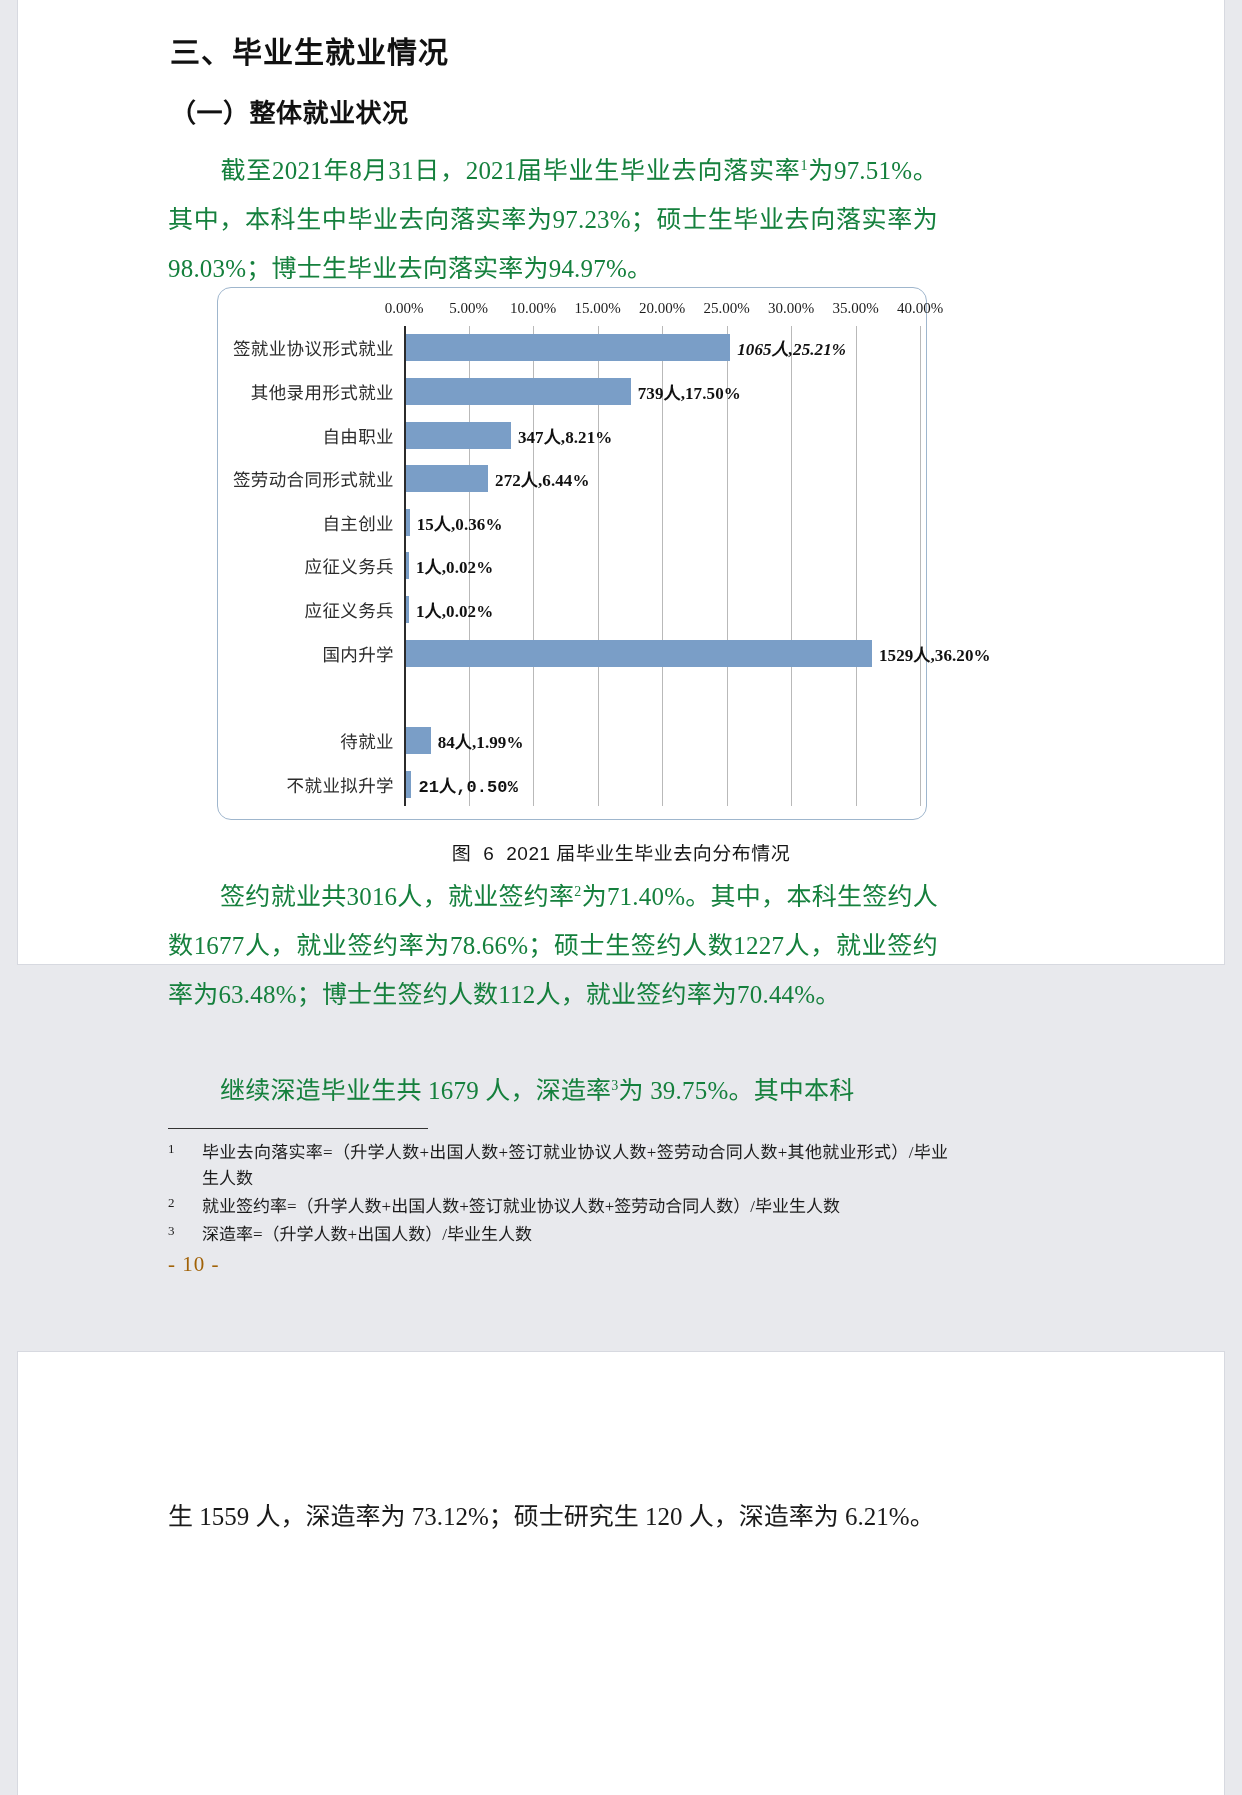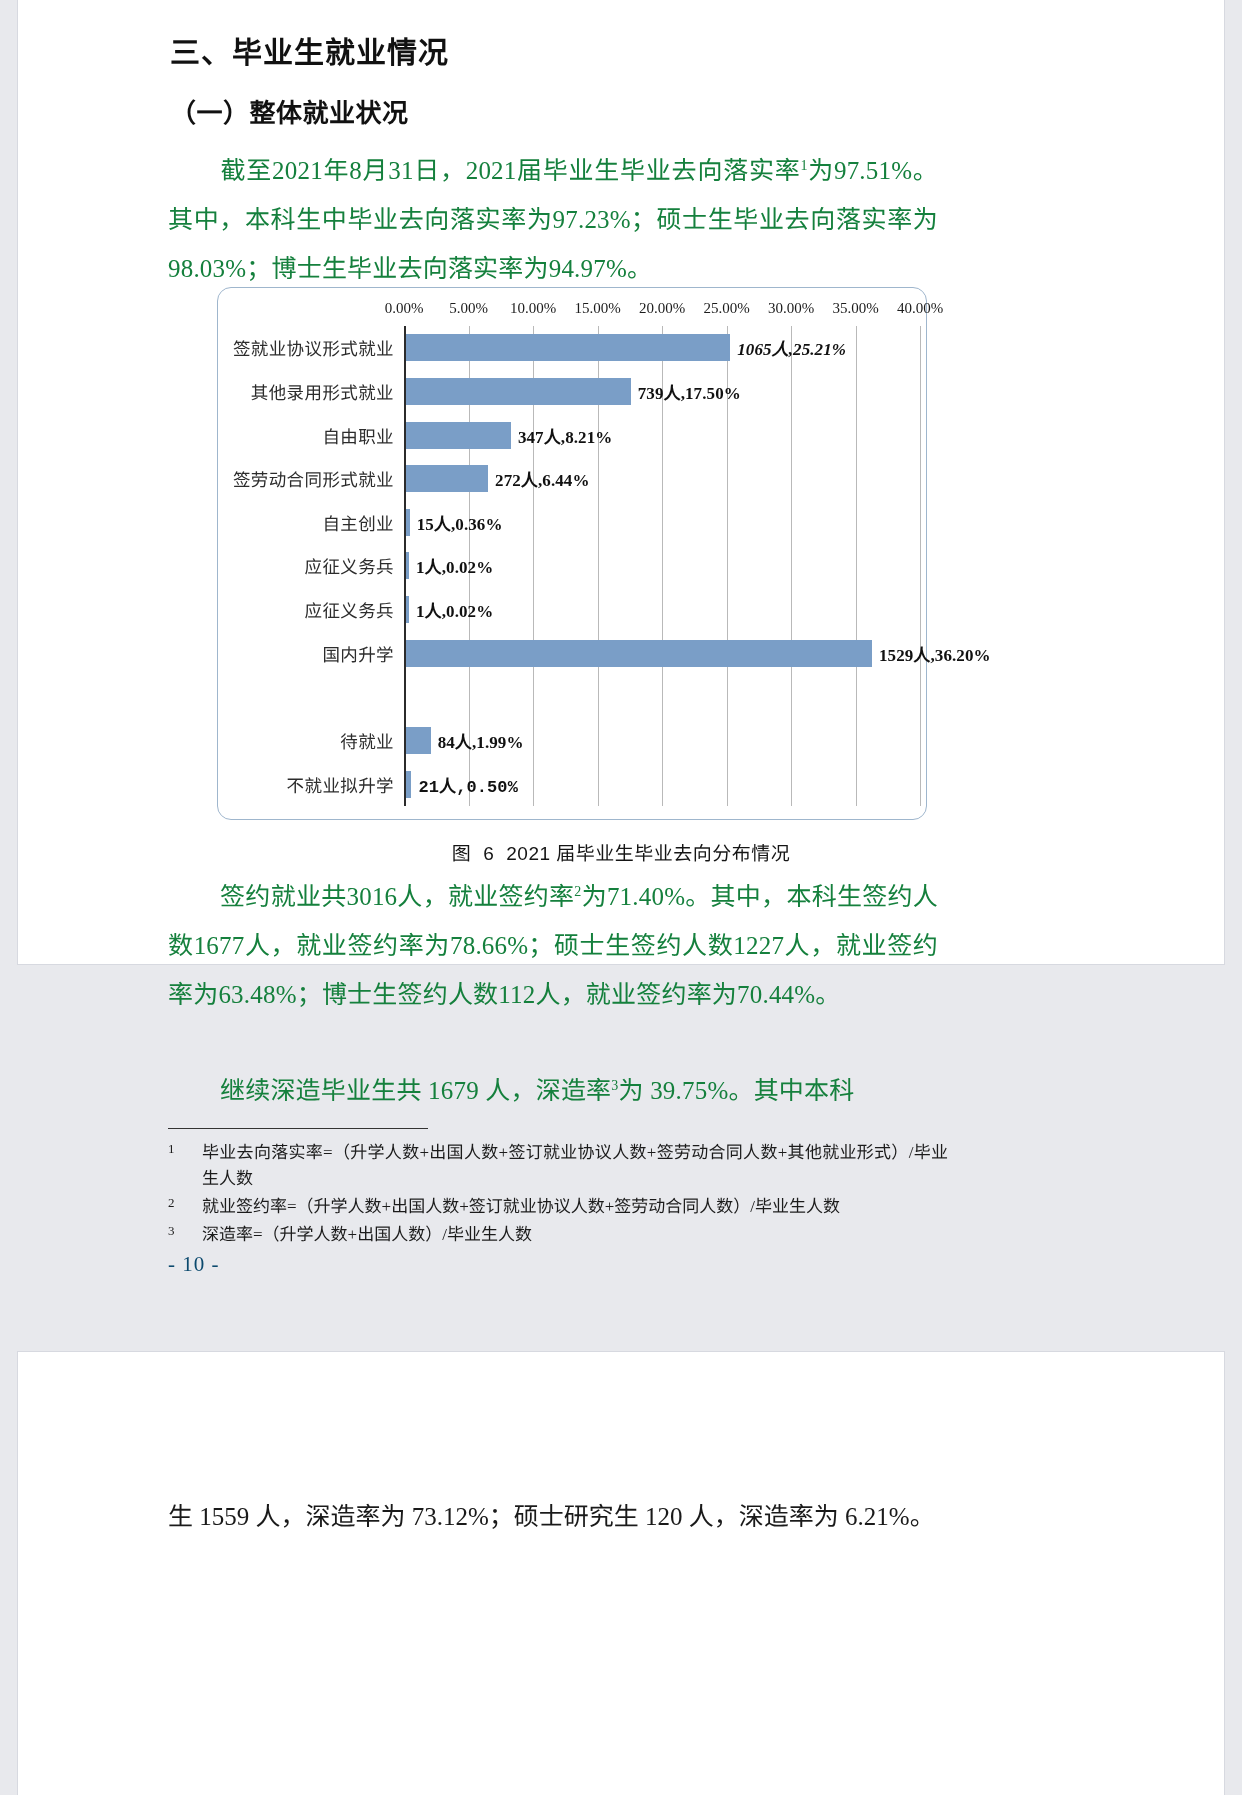--- a/index.html
+++ b/index.html
@@ -210,21 +210,21 @@
     position: absolute;
     left: 0;
     top: -4px;
     font-size: 13px;
   }
   .page-num {
     position: absolute;
     left: 150px;
     top: 1252px;
     font-size: 21px;
-    color: #0c4a6e;
+    color: #a16207;
     letter-spacing: 1px;
   }
 
   
   .para-p2 {
     position: absolute;
     left: 150px;
     width: 770px;
     top: 140px;
     font-size: 25px;

